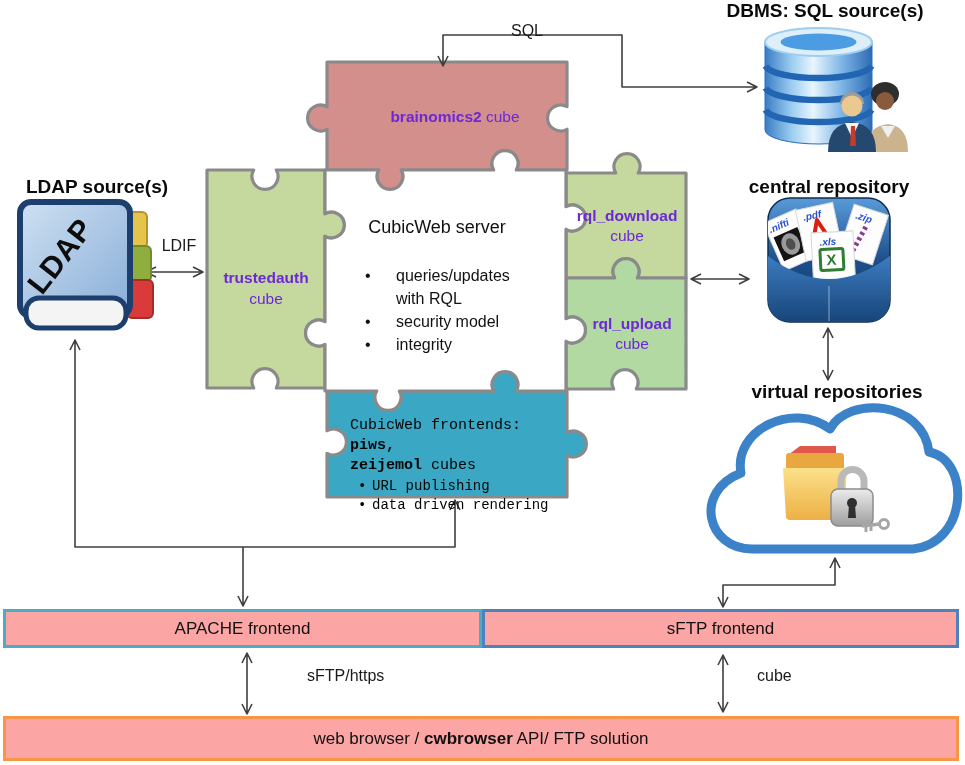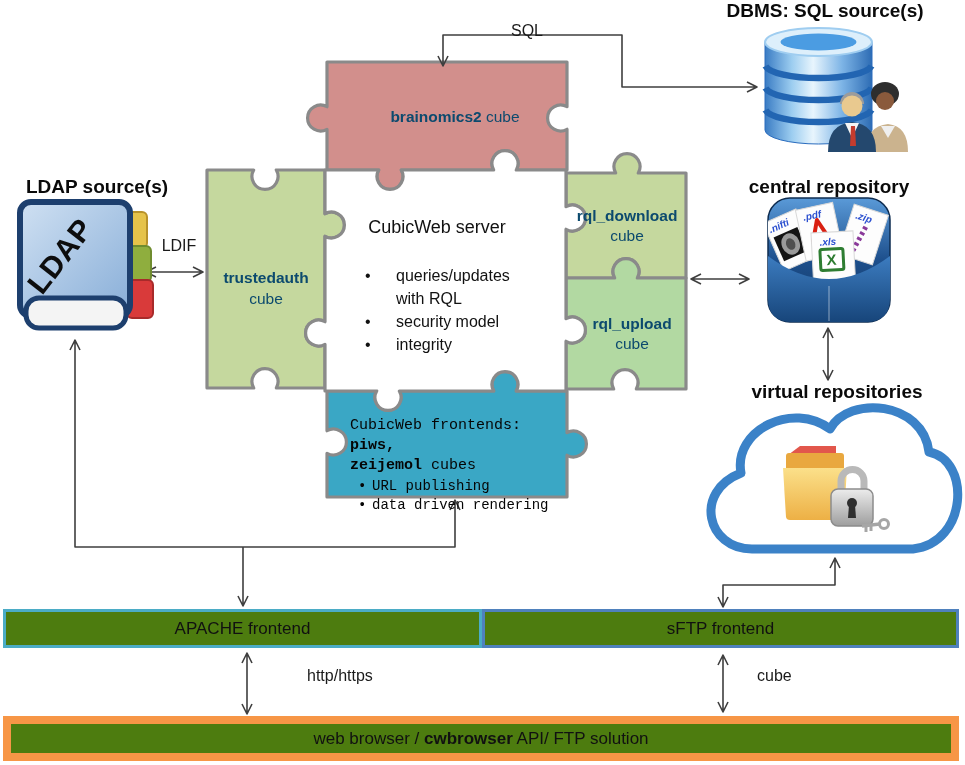--- a/index.html
+++ b/index.html
@@ -4,35 +4,35 @@
 <style>
   html,body{margin:0;padding:0;background:#fff;}
   #stage{position:relative;width:965px;height:765px;background:#fff;overflow:hidden;
          font-family:"Liberation Sans","DejaVu Sans",sans-serif;color:#111;}
   #diagram-svg{position:absolute;left:0;top:0;}
   .abs{position:absolute;}
   .ctr{transform:translateX(-50%);text-align:center;white-space:nowrap;}
   .b{font-weight:bold;}
   .lbl{font-size:16px;color:#1a1a1a;}
   .title{font-size:19px;font-weight:bold;color:#0a0a0a;}
-  .piece-label{font-size:15.5px;color:#0c4a6e;line-height:21px;text-align:center;}
+  .piece-label{font-size:15.5px;color:#6d28d9;line-height:21px;text-align:center;}
   .server-title{font-size:18px;font-weight:normal;}
   ul.dots{list-style:none;margin:0;padding:0;}
   ul.dots li{position:relative;padding-left:33px;}
   ul.dots li::before{content:"\2022";position:absolute;left:2px;}
   #server-list{font-size:16px;line-height:23px;width:175px;}
   #teal-text{font-size:15px;line-height:20px;width:212px;color:#050505;font-family:Liberation Mono, monospace;}
   #teal-text ul.dots{margin-top:1px;font-size:14px;line-height:19px;}
   #teal-text ul.dots li{padding-left:22px;}
   #teal-text ul.dots li::before{left:8px;}
   .frontend-box{box-sizing:border-box;display:flex;align-items:center;justify-content:center;
-                font-size:17px;background:#4d7c0f;}
+                font-size:17px;background:#fca5a5;}
   #apache-box{left:3px;top:609px;width:479px;height:39px;border:3px solid #4bacc6;}
   #sftp-box{left:482px;top:609px;width:477px;height:39px;border:3px solid #000000;}
-  #browser-box{left:3px;top:716px;width:956px;height:45px;border:8px solid #f97316;}
+  #browser-box{left:3px;top:716px;width:956px;height:45px;border:3px solid #f97316;}
 </style>
 </head>
 <body>
 
 <div id="stage">
 
   <svg id="diagram-svg" width="965" height="765" viewBox="0 0 965 765">
     <defs>
       <linearGradient id="gDb" x1="0" y1="0" x2="1" y2="0">
         <stop offset="0" stop-color="#3a7cc4"></stop>
@@ -215,16 +215,16 @@
   <div class="abs frontend-box" id="apache-box" style="border-color: rgb(75, 172, 198);">
     <span>APACHE frontend</span>
   </div>
   <div class="abs frontend-box" id="sftp-box" style="border-color: rgb(79, 129, 189);">
     <span>sFTP frontend</span>
   </div>
   <div class="abs frontend-box" id="browser-box" style="border-color: rgb(247, 150, 70);">
     <span><span>web browser / </span><span class="b">cwbrowser</span><span> API/ FTP solution</span></span>
   </div>
 
-  <div class="abs lbl" style="left:307px;top:667px;">http/https</div>
+  <div class="abs lbl" style="left:307px;top:667px;">sFTP/https</div>
   <div class="abs lbl" style="left:757px;top:667px;">cube</div>
 
 </div>
 
 </body></html>

